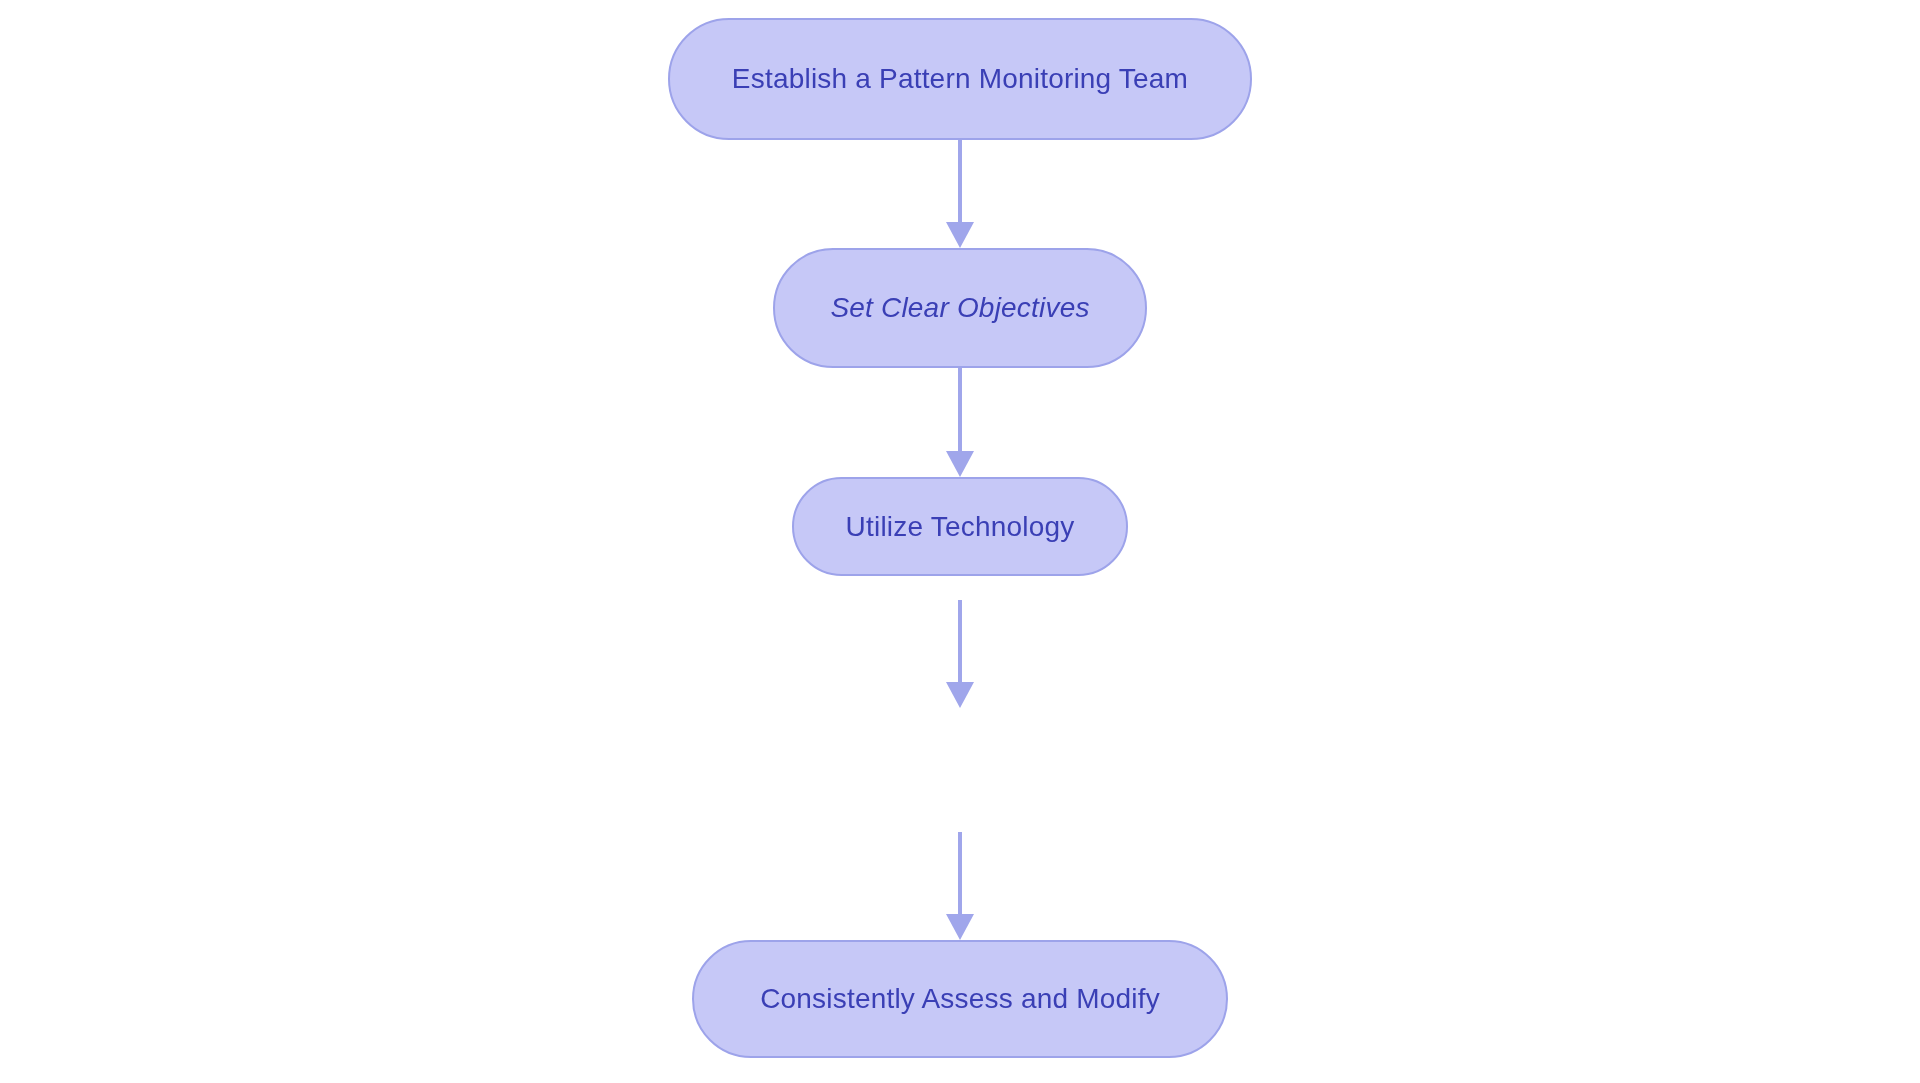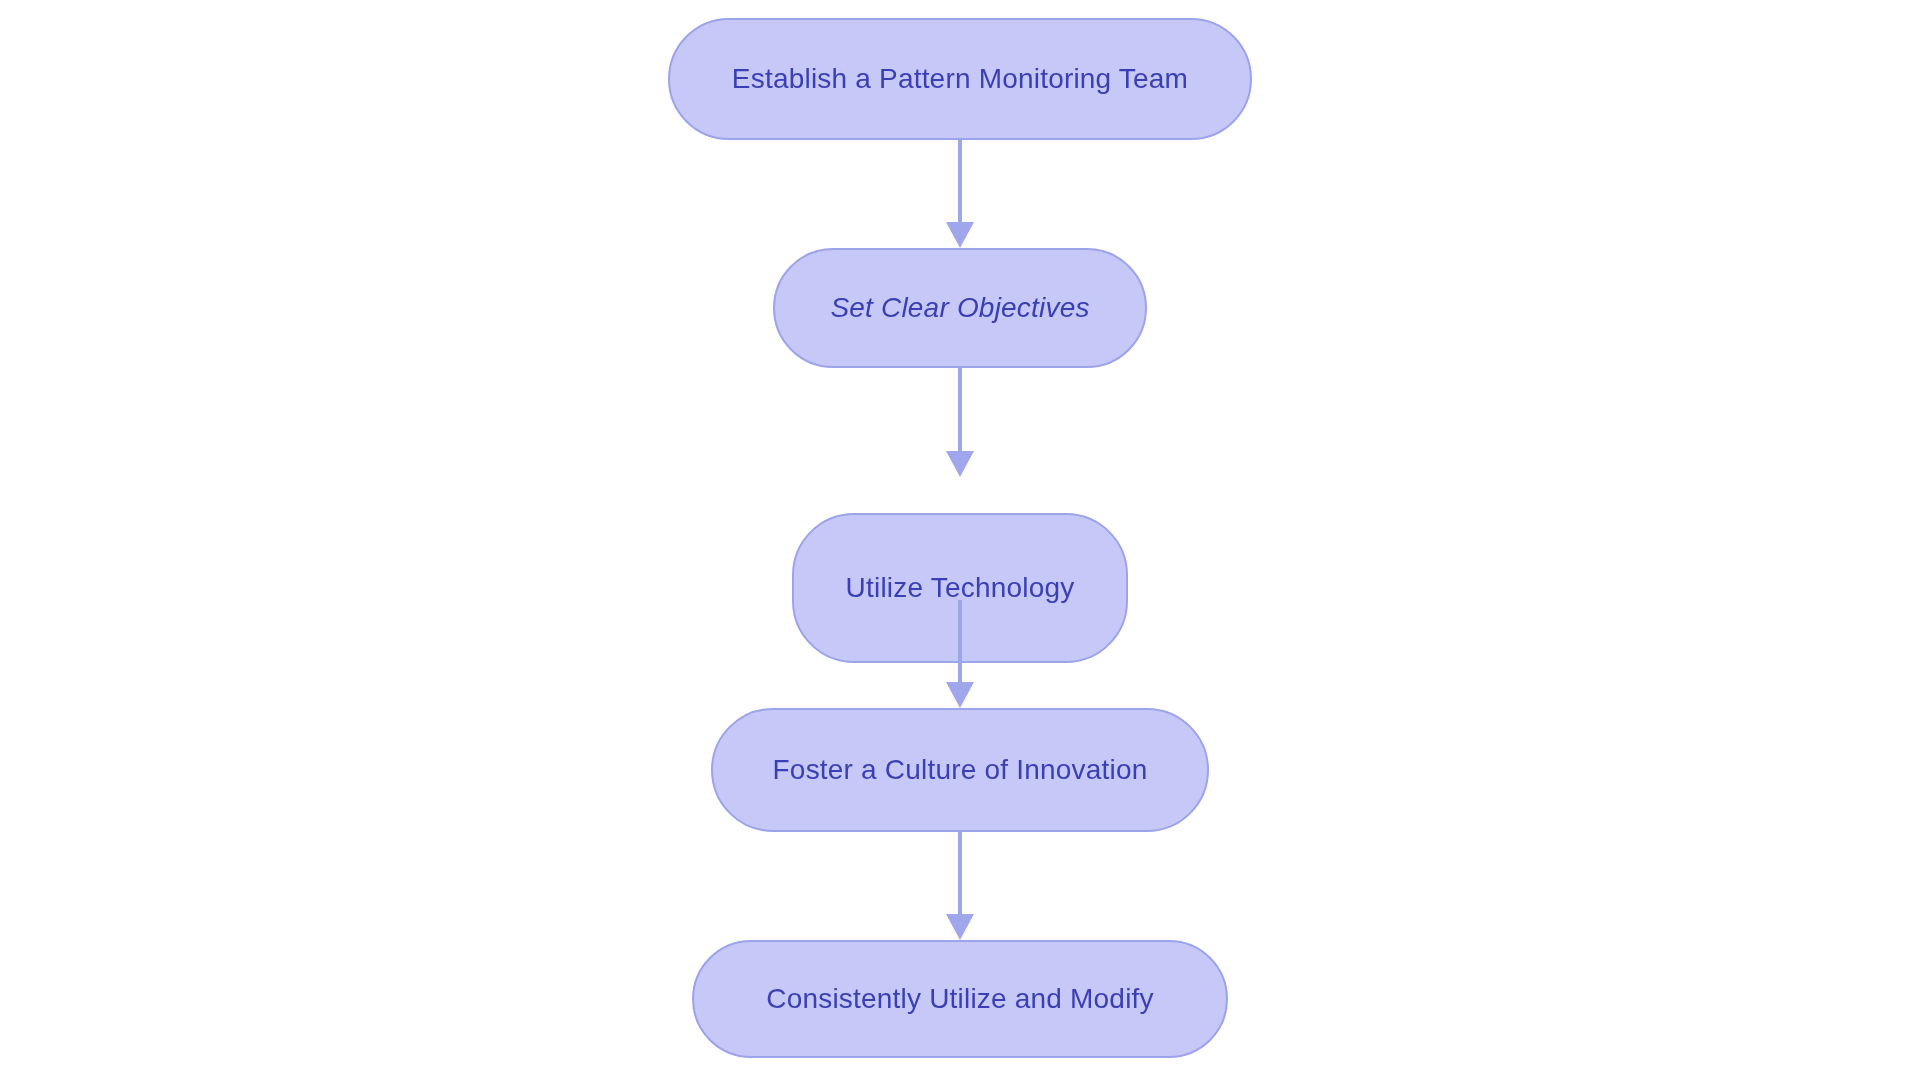--- a/index.html
+++ b/index.html
@@ -31,21 +31,21 @@
     justify-content: center;
   }
   .node span {
     color: var(--node-text);
     font-size: 28px;
     letter-spacing: 0.2px;
     white-space: nowrap;
   }
   .node-1 { left: 668px; top: 18px;  width: 584px; height: 122px; }
   .node-2 { left: 773px; top: 248px; width: 374px; height: 120px; font-style: italic; }
-  .node-3 { left: 792px; top: 477px; width: 336px; height: 150px; margin-top: 36px; }
+  .node-3 { left: 792px; top: 477px; width: 336px; height: 99px; }
   .node-4 { left: 711px; top: 708px; width: 498px; height: 124px; }
   .node-5 { left: 692px; top: 940px; width: 536px; height: 118px; }
 
   .arrow { position: absolute; left: 945px; width: 30px; overflow: visible; }
   .arrow-1 { top: 140px; height: 108px; }
   .arrow-2 { top: 368px; height: 109px; }
   .arrow-3 { top: 600px; height: 108px; }
   .arrow-4 { top: 832px; height: 108px; }
   .arrow line    { stroke: var(--arrow); stroke-width: 4px; }
   .arrow polygon { fill: var(--arrow); }
@@ -75,26 +75,23 @@
 
   <div class="node node-3">
     <span>Utilize Technology</span>
   </div>
 
   <svg class="arrow arrow-3" viewBox="0 0 30 108" aria-hidden="true">
     <line x1="15" y1="0" x2="15" y2="84"></line>
     <polygon points="1,82 29,82 15,108"></polygon>
   </svg>
 
-  <div class="node node-4">
-    <span>Foster a Culture of Innovation</span>
-  </div>
 
   <svg class="arrow arrow-4" viewBox="0 0 30 108" aria-hidden="true">
     <line x1="15" y1="0" x2="15" y2="84"></line>
     <polygon points="1,82 29,82 15,108"></polygon>
   </svg>
 
   <div class="node node-5">
-    <span>Consistently Utilize and Modify</span>
+    <span>Consistently Assess and Modify</span>
   </div>
 
 </div>
 
 </body></html>

